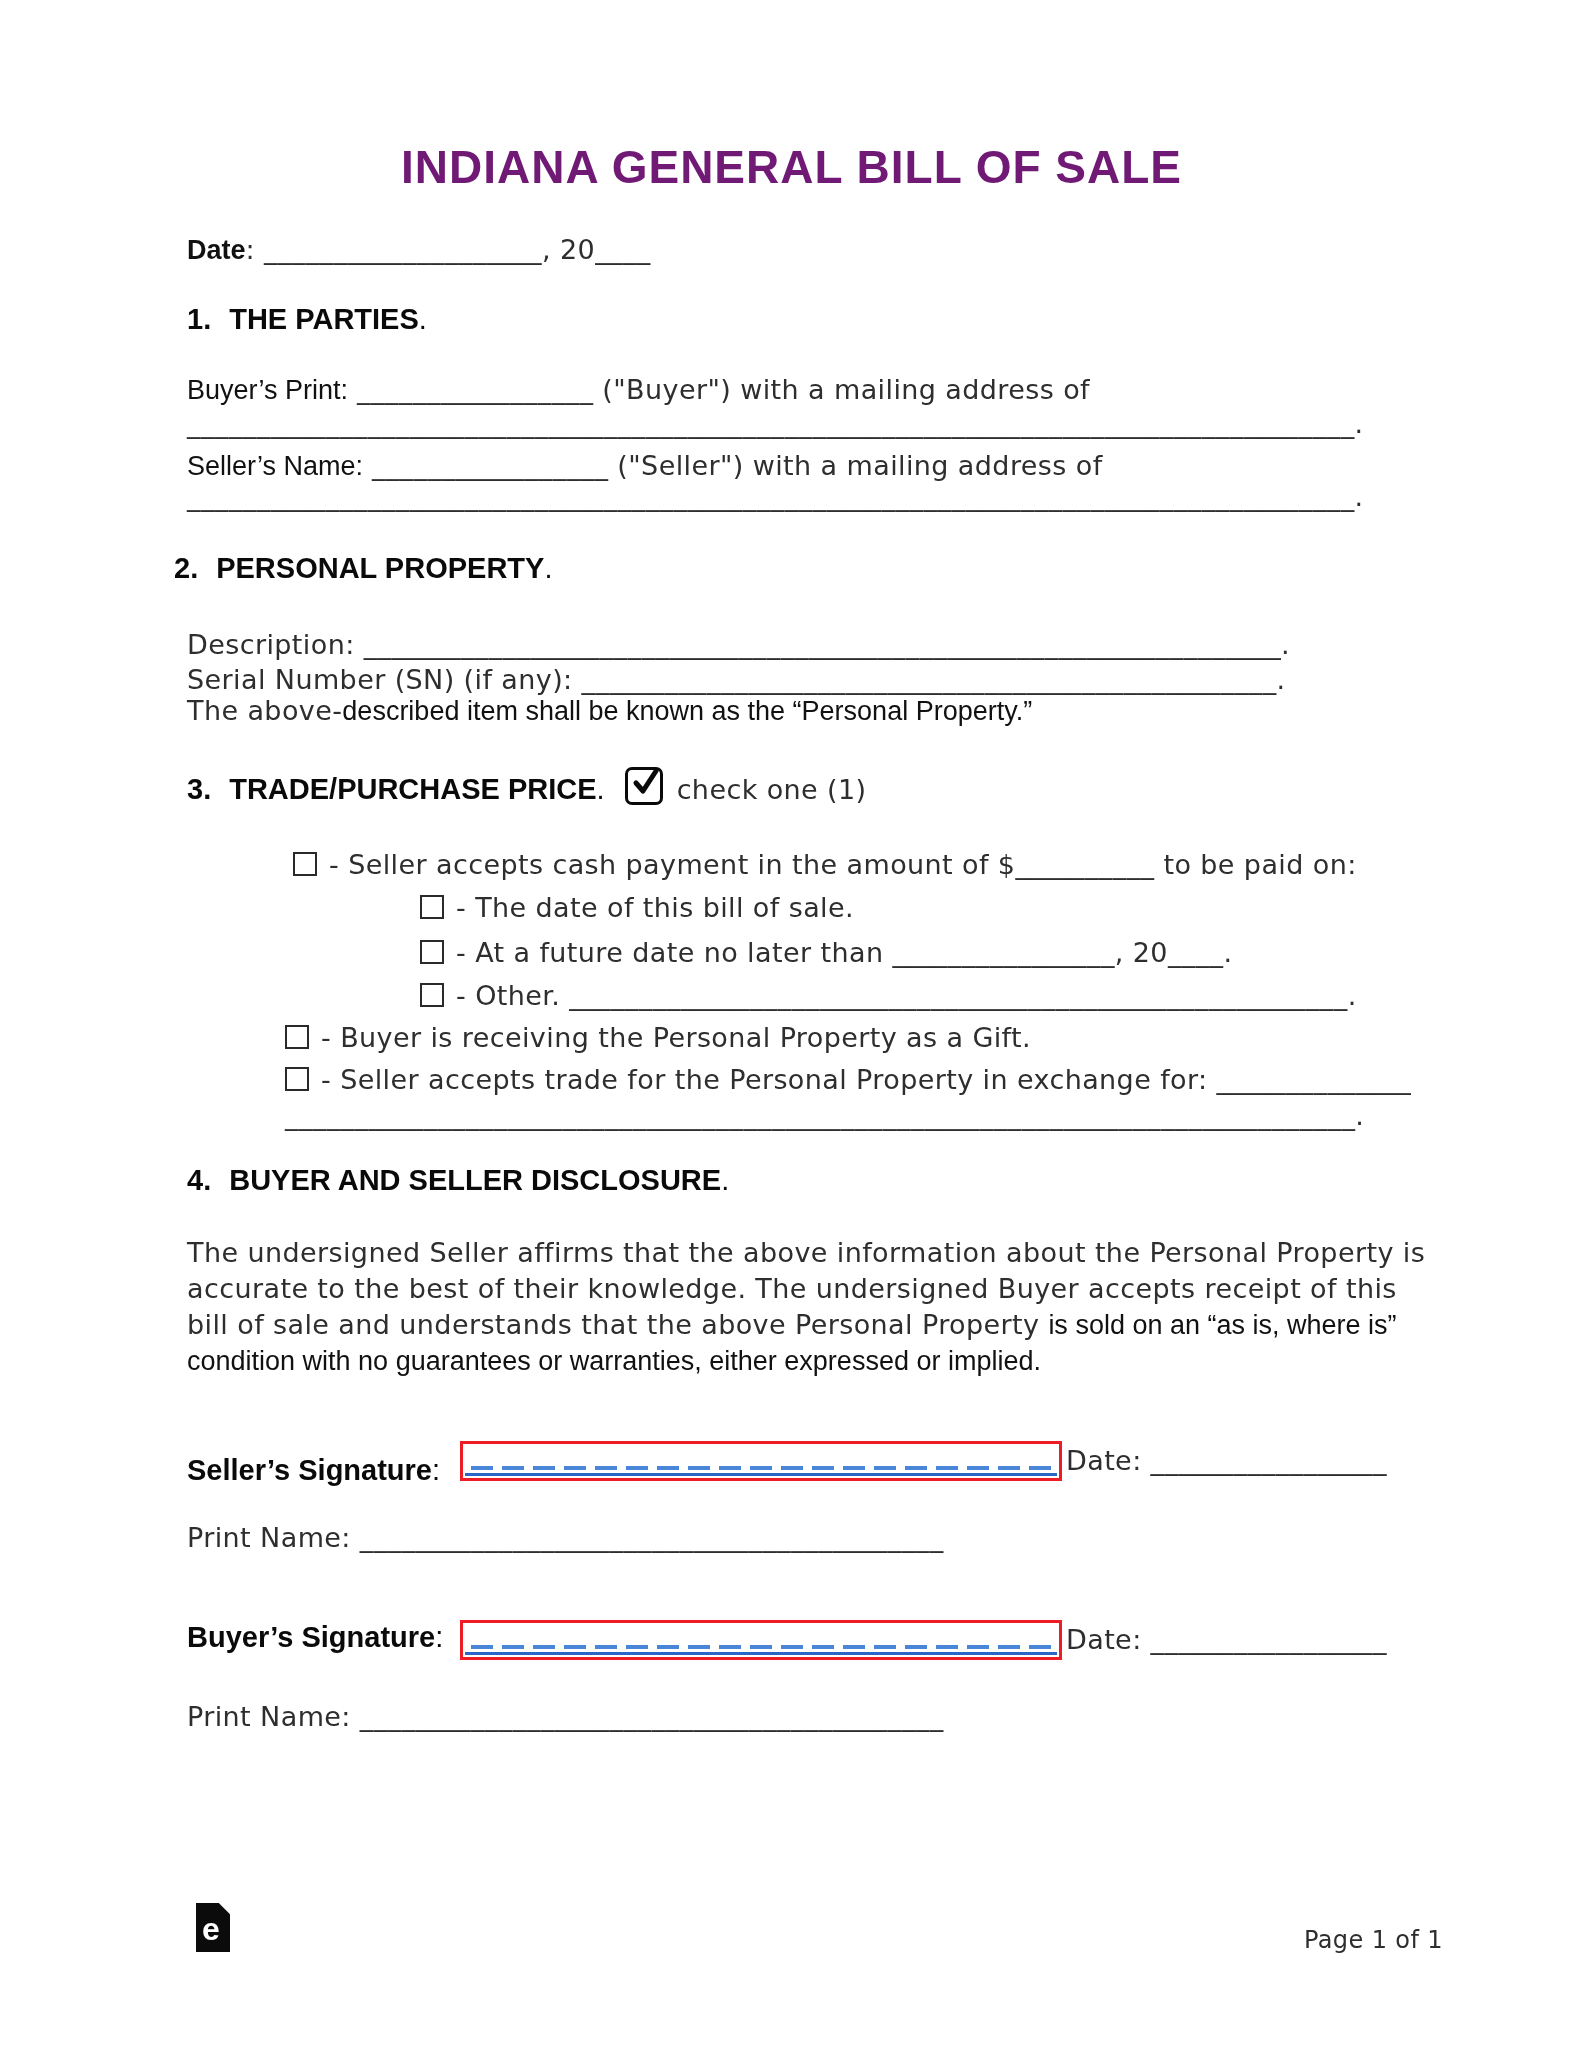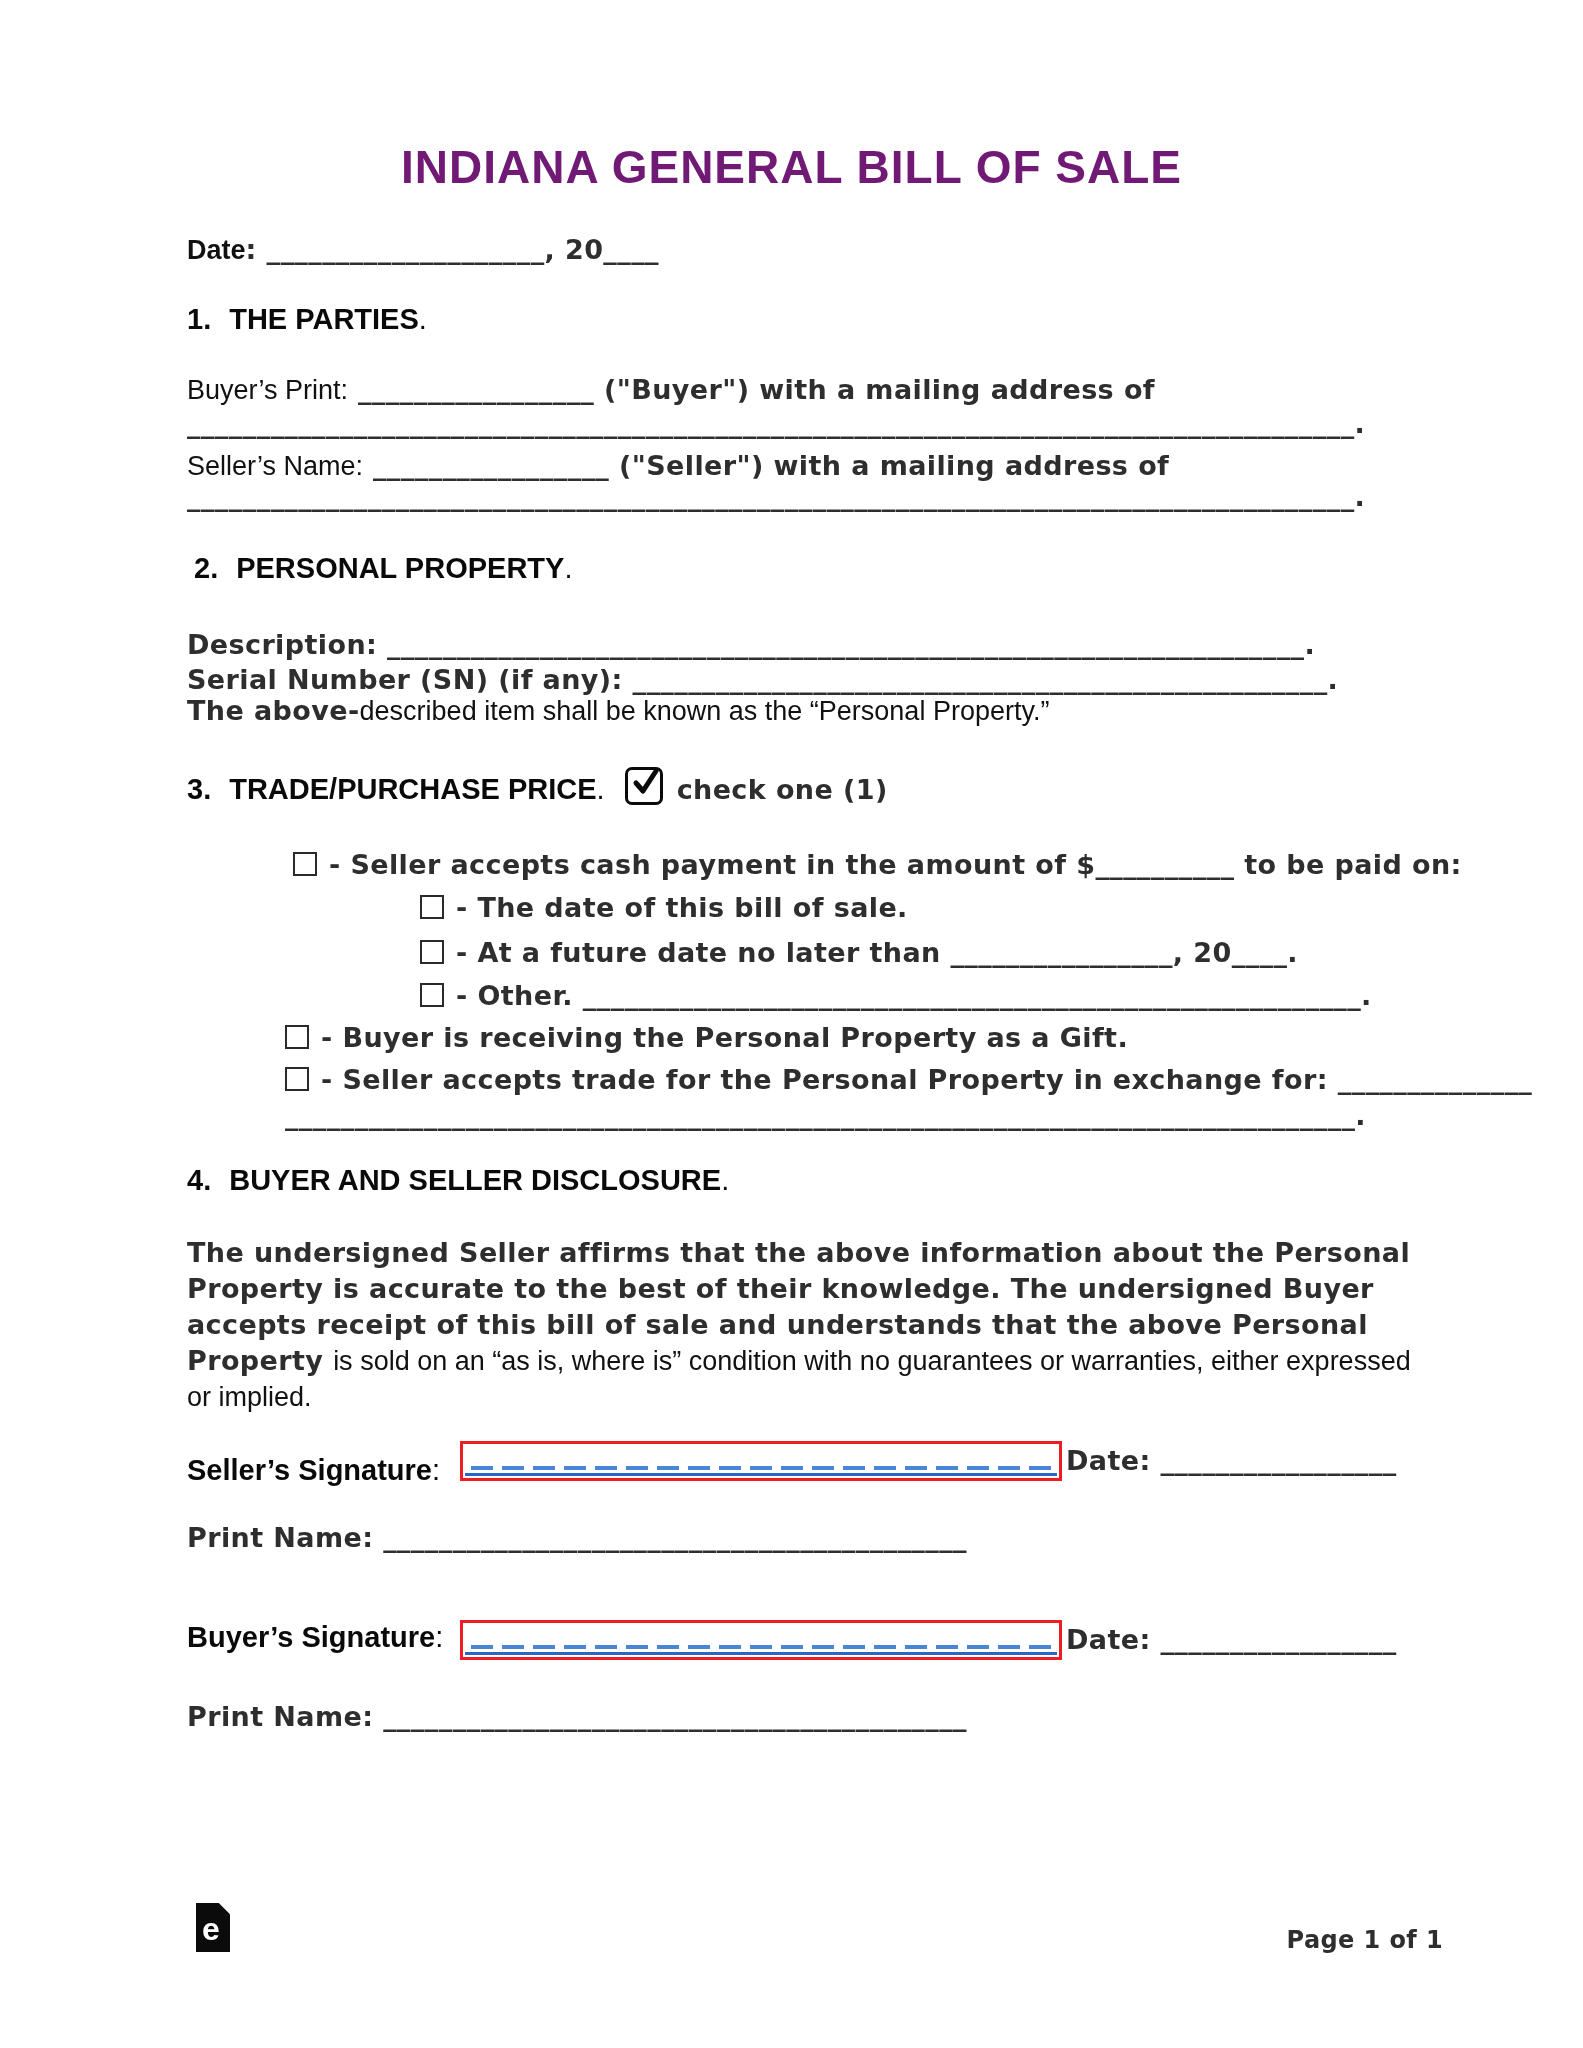--- a/index.html
+++ b/index.html
@@ -1,20 +1,20 @@
 <!DOCTYPE html>
 <html><head>
 <meta charset="utf-8">
 <style>
   html,body{margin:0;padding:0;background:#ffffff;}
   .page{position:relative;width:1583px;height:2048px;background:#ffffff;overflow:hidden;
         font-family:"DejaVu Sans",sans-serif;color:#1c1c1c;}
   .abs{position:absolute;white-space:nowrap;}
   
-  .thin{font-family:"DejaVu Sans",sans-serif;font-weight:700;letter-spacing:0.4px;
+  .thin{font-family:"DejaVu Sans",sans-serif;font-weight:400;letter-spacing:0.4px;
         color:#2e2e2e;font-size:27px;}
   
   .sans{font-family:"Liberation Sans",sans-serif;font-size:27px;color:#111;}
   .b{font-weight:700;}
   .title{top:140px;left:0;width:1583px;text-align:center;
          font-family:"Liberation Sans",sans-serif;font-weight:700;font-size:46px;
          letter-spacing:1px;color:#701a75;}
   .h{font-family:"Liberation Sans",sans-serif;font-weight:700;font-size:29px;color:#0a0a0a;}
   .h .hn{margin-right:18px;}
   .h .hs{font-weight:400;}
@@ -56,21 +56,21 @@
   <div class="abs" style="top:374px;left:187px;">
     <span class="sans">Buyer’s Print:</span><span class="thin"> _________________ ("Buyer") with a mailing address of</span>
   </div>
   <div class="abs thin" style="top:408px;left:187px;">____________________________________________________________________________________.</div>
 
   <div class="abs" style="top:450px;left:187px;">
     <span class="sans">Seller’s Name:</span><span class="thin"> _________________ ("Seller") with a mailing address of</span>
   </div>
   <div class="abs thin" style="top:481px;left:187px;">____________________________________________________________________________________.</div>
 
-  <div class="abs h" style="top:552px;left:194px;">
+  <div class="abs h" style="top:552px;left:174px;">
     <span class="hn">2.</span><span>PERSONAL PROPERTY</span><span class="hs">.</span>
   </div>
 
   <div class="abs thin" style="top:629px;left:187px;">Description: __________________________________________________________________.</div>
   <div class="abs thin" style="top:664px;left:187px;">Serial Number (SN) (if any): __________________________________________________.</div>
   <div class="abs" style="top:695px;left:187px;">
     <span class="thin">The above-</span><span class="sans">described item shall be known as the “Personal Property.”</span>
   </div>
 
   <div class="abs h" style="top:767px;left:187px;">

